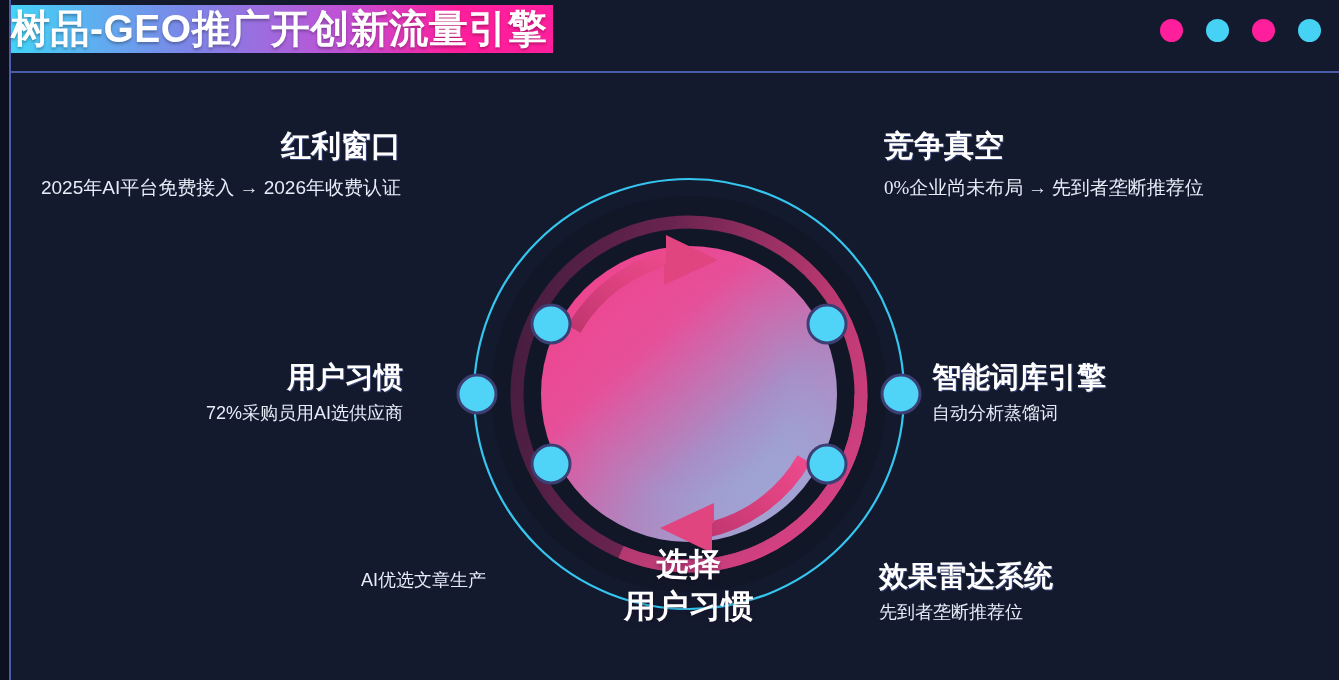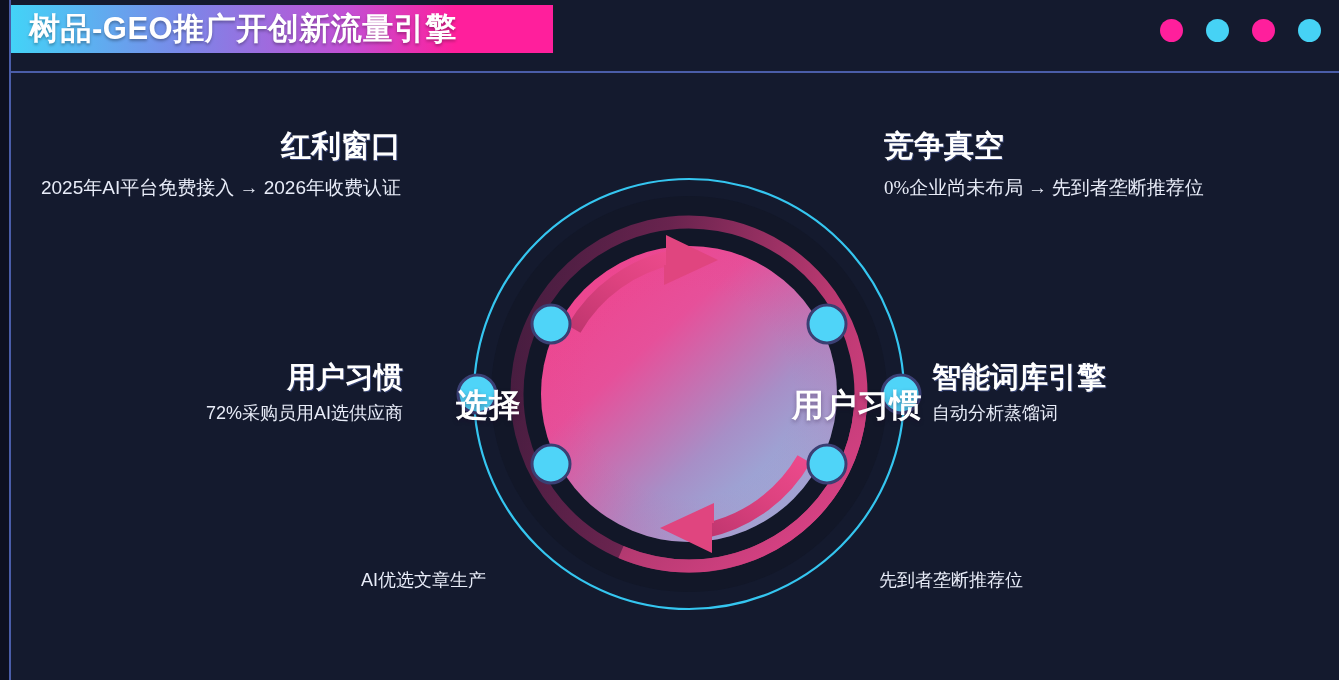--- a/index.html
+++ b/index.html
@@ -50,24 +50,24 @@
     left: 11px;
     top: 5px;
     width: 542px;
     height: 48px;
     background: linear-gradient(90deg, #43d3f7 0%, #7b87e8 32%, #c24fd4 62%, #ff1f9c 82%, #ff1f9c 100%);
     display: flex;
     align-items: center;
   }
   .title-text {
     color: #ffffff;
-    font-size: 31px;
+    font-size: 39px;
     font-weight: bold;
     letter-spacing: 0.5px;
-    margin-left: 18px;
+    margin-left: 0;
     text-shadow: 0 2px 3px rgba(0,0,0,0.30);
     white-space: nowrap;
     text-align: center;
   }
 
   
   .header-dots {
     position: absolute;
     right: 18px;
     top: 19px;
@@ -94,26 +94,26 @@
     position: absolute;
     left: 445px;
     top: 87px;
     width: 466px;
     height: 466px;
   }
   .hub svg { display: block; }
 
   .center-label {
     position: absolute;
-    left: 0; top: 11px;
+    left: 0; top: 0;
     width: 466px; height: 466px;
     display: flex;
-    flex-direction: row;
+    flex-direction: column;
     align-items: center;
-    justify-content: space-between;
+    justify-content: flex-end;
     pointer-events: none;
   }
   .center-label .cl-line {
     color: #ffffff;
     font-weight: bold;
     font-size: 32px;
     line-height: 1.32;
     letter-spacing: 0.5px;
     text-shadow: 0 2px 4px rgba(30,0,40,0.35);
     white-space: nowrap;
@@ -262,17 +262,18 @@
     <div class="feature f-right" id="feat-3">
       <div class="f-title">智能词库引擎</div>
       <div class="f-sub">自动分析蒸馏词</div>
     </div>
 
     <div class="feature f-left" id="feat-4">
       <div class="f-sub">AI优选文章生产</div>
     </div>
 
     <div class="feature f-right" id="feat-5">
+      <div class="f-title">效果雷达系统</div>
       <div class="f-sub">先到者垄断推荐位</div>
     </div>
 
   </div>
 </div>
 
 </body></html>

